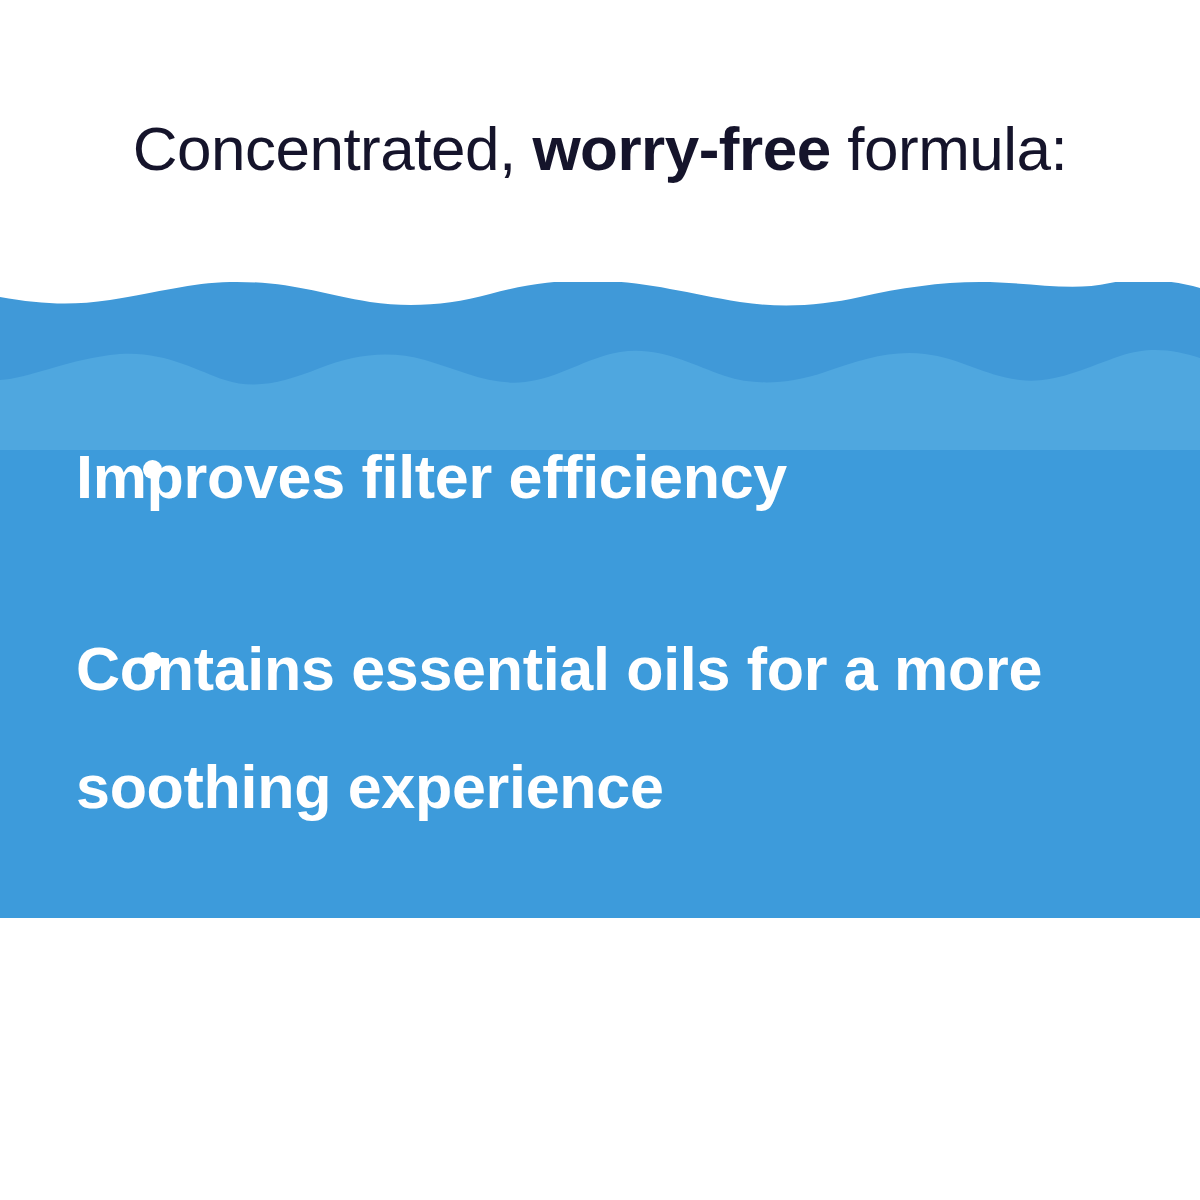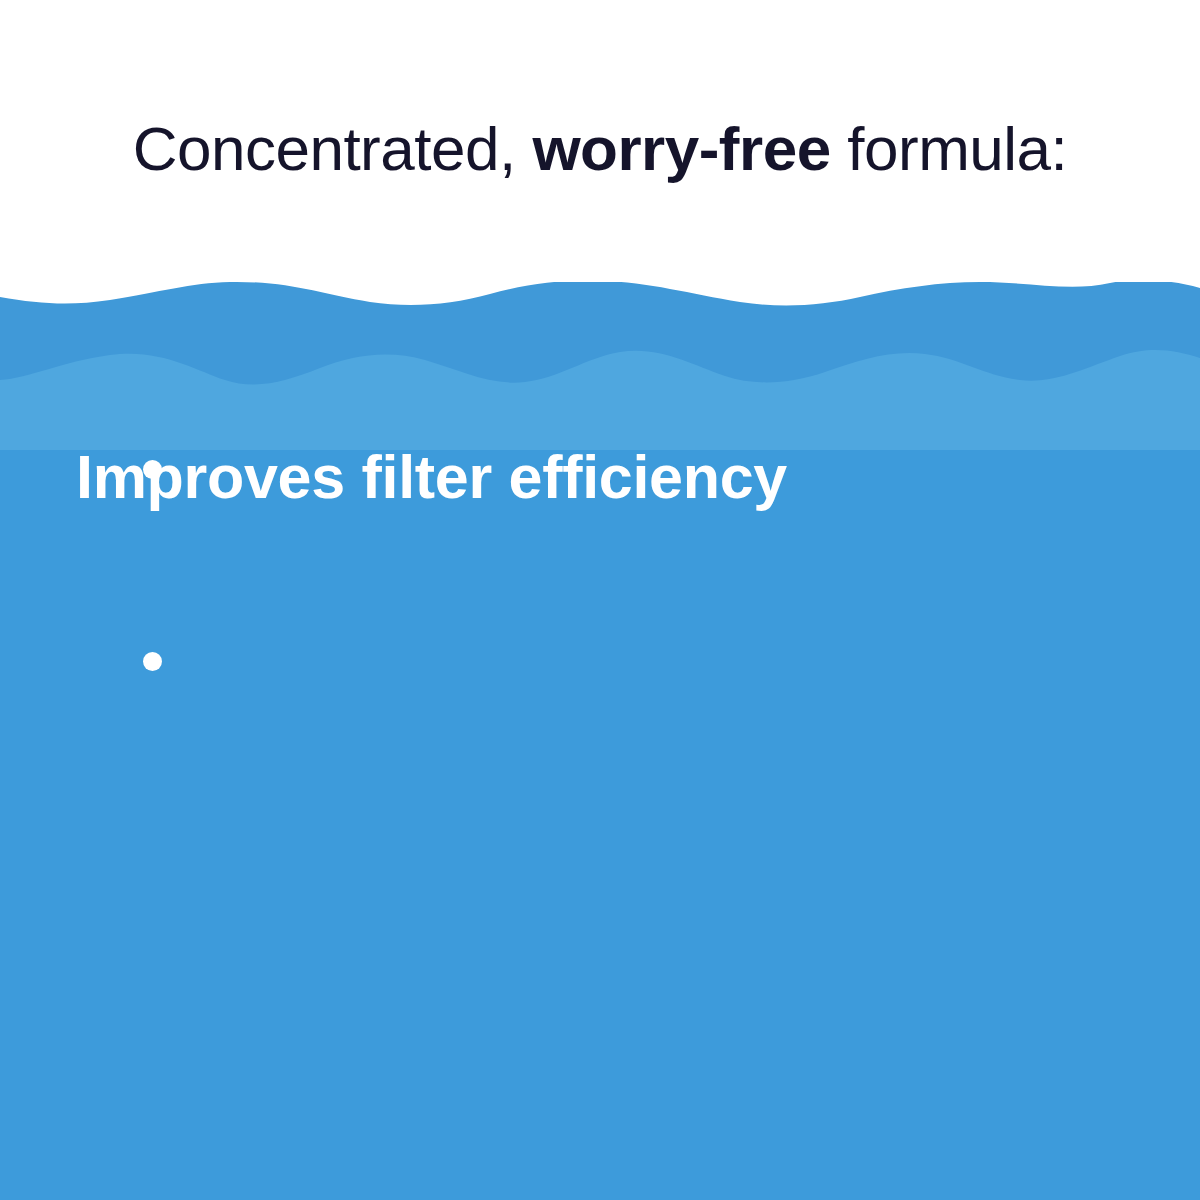--- a/index.html
+++ b/index.html
@@ -9,21 +9,21 @@
     background: #ffffff;
   }
   body {
     font-family: "Liberation Sans", sans-serif;
     -webkit-font-smoothing: antialiased;
   }
 
   .promo-card {
     position: relative;
     width: 1200px;
-    height: 1200px;
+    height: 918px;
     overflow: hidden;
     background: #ffffff;
   }
 
   
   .headline-band {
     position: absolute;
     left: 0;
     top: 0;
     width: 1200px;
@@ -163,16 +163,17 @@
     </div>
   </div>
 
   <ul class="bullet-list">
     <li class="bullet-item">
       <span class="bullet-dot"></span>
       <span class="bullet-text">Improves filter efficiency</span>
     </li>
     <li class="bullet-item">
       <span class="bullet-dot"></span>
+      <span class="bullet-text">Contains essential oils for a more soothing experience</span>
     </li>
   </ul>
 
 </div>
 
 </body></html>

